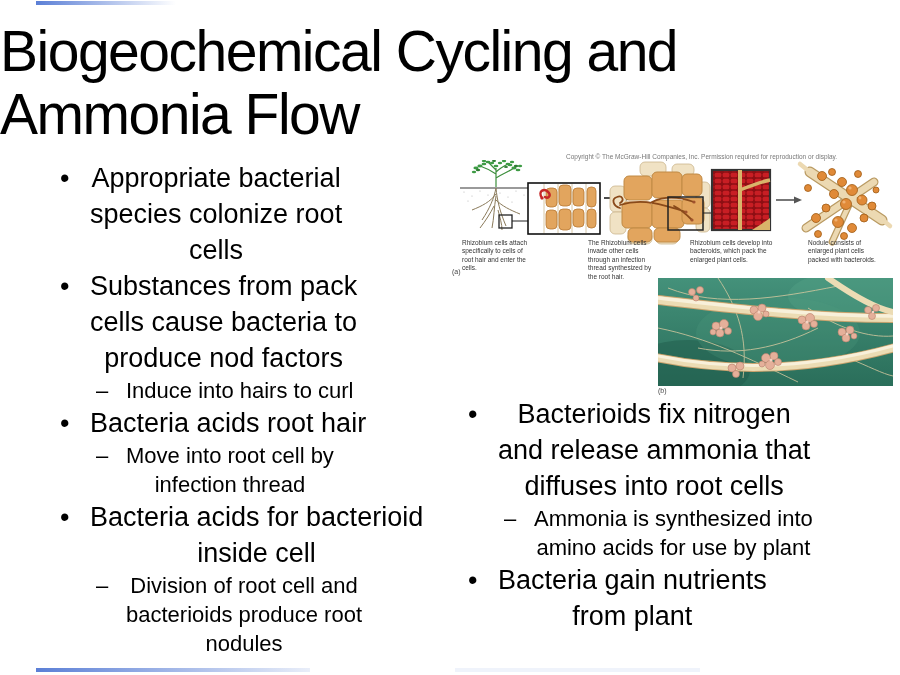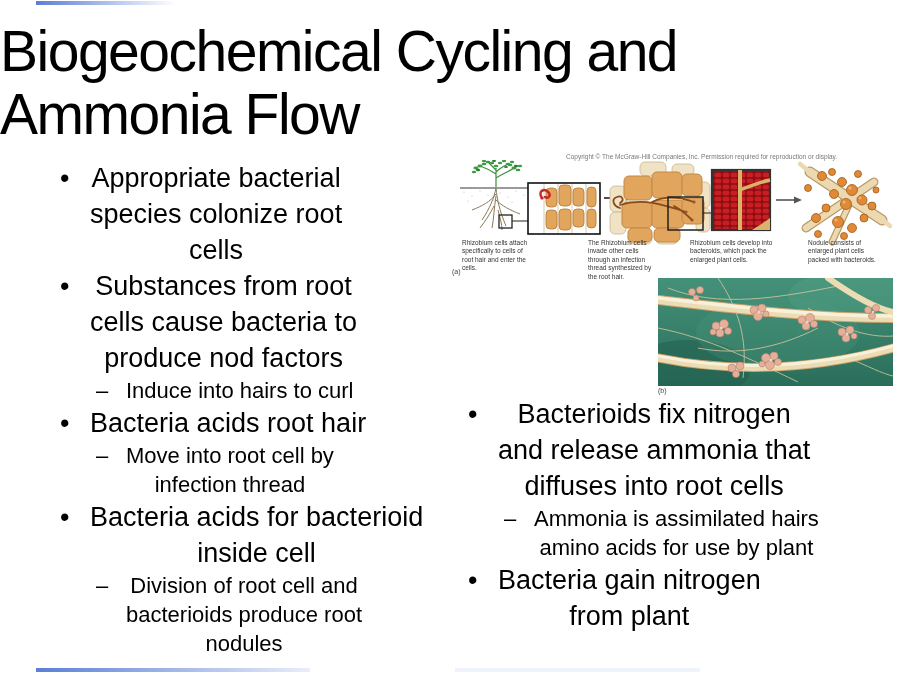--- a/index.html
+++ b/index.html
@@ -54,21 +54,21 @@
 
 <div class="bullets bullets-left">
     <div class="bullet-row level-1">
       <span class="marker">•</span>
       <span class="btext">Appropriate bacterial
 species colonize root
 cells</span>
     </div>
     <div class="bullet-row level-1">
       <span class="marker">•</span>
-      <span class="btext">Substances from root
+      <span class="btext">Substances from pack
 cells cause bacteria to
 produce nod factors</span>
     </div>
     <div class="bullet-row level-2">
       <span class="marker">–</span>
       <span class="btext">Induce into hairs to curl</span>
     </div>
     <div class="bullet-row level-1">
       <span class="marker">•</span>
       <span class="btext">Bacteria acids root hair</span>
@@ -92,26 +92,26 @@
   </div>
 <div class="bullets bullets-right">
     <div class="bullet-row level-1">
       <span class="marker">•</span>
       <span class="btext">Bacterioids fix nitrogen
 and release ammonia that
 diffuses into root cells</span>
     </div>
     <div class="bullet-row level-2">
       <span class="marker">–</span>
-      <span class="btext">Ammonia is assimilated hairs
+      <span class="btext">Ammonia is synthesized into
 amino acids for use by plant</span>
     </div>
     <div class="bullet-row level-1">
       <span class="marker">•</span>
-      <span class="btext">Bacteria gain nitrogen
+      <span class="btext">Bacteria gain nutrients
 from plant</span>
     </div>
   </div>
 
 <div class="figure">
   <div class="copyright">Copyright © The McGraw-Hill Companies, Inc. Permission required for reproduction or display.</div>
 
   <svg class="diagram" width="450" height="86" viewBox="0 0 450 86" xmlns="http://www.w3.org/2000/svg">
     <defs>
       <pattern id="redcells" width="8" height="6" patternUnits="userSpaceOnUse">

